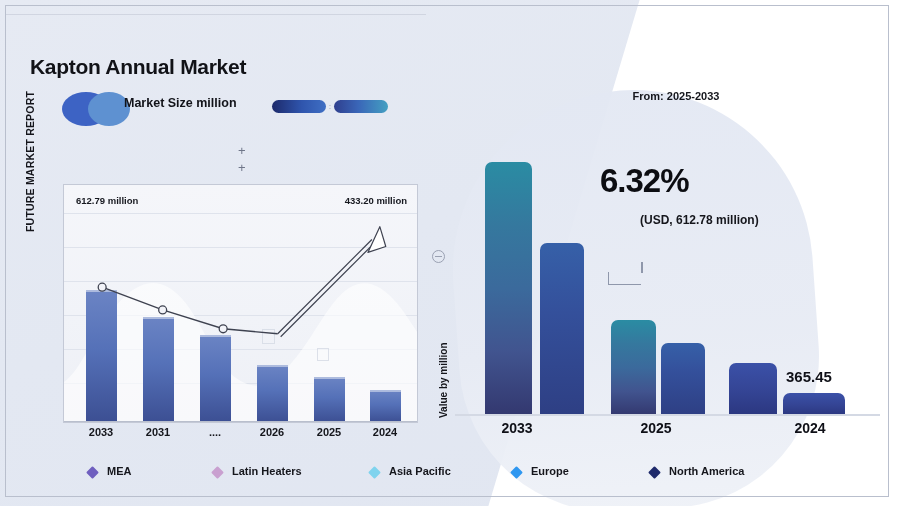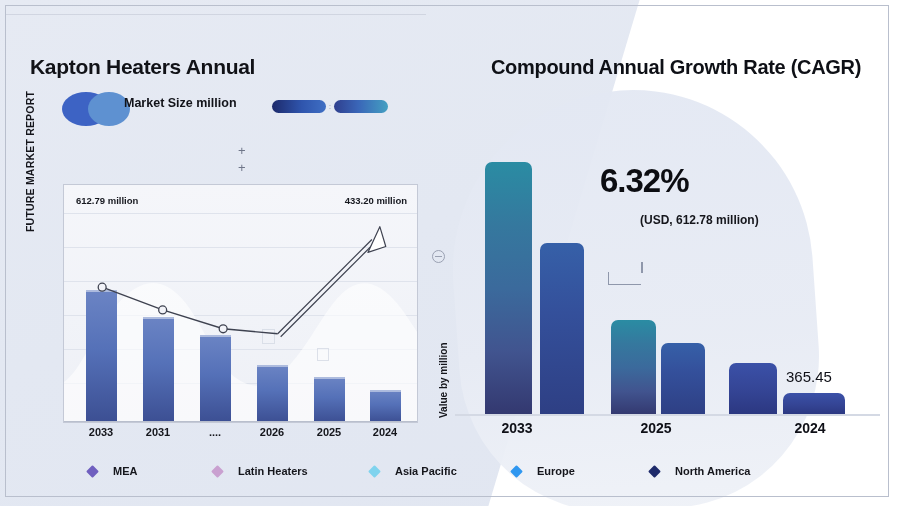--- a/index.html
+++ b/index.html
@@ -106,21 +106,21 @@
     position:absolute;left:432px;top:250px;width:13px;height:13px;border-radius:50%;
     border:1px solid #9aa1b2;box-sizing:border-box;
   }
   .minus-badge i{position:absolute;left:2px;top:5px;width:7px;height:1px;background:#9aa1b2;display:block;}
 
   
   .ghost-ico{position:absolute;border:1px solid #d5d9e3;opacity:.8;}
 
   
   .legend{position:absolute;left:80px;top:465px;width:720px;height:22px;}
-  .leg{position:absolute;display:flex;align-items:center;gap:16px;}
+  .leg{position:absolute;display:flex;align-items:flex-end;gap:10px;}
   .leg .dot{width:9px;height:9px;transform:rotate(45deg);border-radius:1px;}
   .leg .txt{font-size:11px;font-weight:bold;color:#15161c;white-space:nowrap;}
 
   
   .r-title{
     position:absolute;left:466px;top:56px;width:420px;text-align:center;
     font-size:20px;font-weight:bold;color:#0e1016;letter-spacing:-.3px;
   }
   .r-sub{
     position:absolute;left:466px;top:90px;width:420px;text-align:center;
@@ -137,41 +137,41 @@
   .rbar{position:absolute;border-radius:7px 7px 0 0;}
   .rbar-teal{background:linear-gradient(180deg,#2a8ca3 0%,#35789e 25%,#3b6a9c 50%,#41548f 75%,#33386f 100%);}
   .rbar-blue{background:linear-gradient(180deg,#3660a8 0%,#34509b 40%,#2e3f84 100%);}
   .rbar-royal{background:linear-gradient(180deg,#3b51a8 0%,#344494 55%,#2b3780 100%);}
   .r-base{position:absolute;left:455px;top:414px;width:425px;height:1.5px;background:#d4d9e4;}
   .r-xlabels{position:absolute;left:455px;top:420px;width:430px;height:24px;}
   .r-xlabels span{
     position:absolute;font-size:14px;font-weight:bold;color:#0f1017;transform:translateX(-50%);
   }
   .r-value{
-    position:absolute;left:786px;top:368px;font-size:15px;font-weight:normal;color:#0f1017;
+    position:absolute;left:786px;top:368px;font-size:15px;font-weight:bold;color:#0f1017;
   }
   .bracket{
     position:absolute;left:608px;top:272px;width:32px;height:12px;
     border-left:1.5px solid #8f97ab;border-bottom:1.5px solid #8f97ab;
   }
   .bracket i{position:absolute;right:-1.5px;top:-10px;width:1.5px;height:11px;background:#8f97ab;display:block;}
 </style>
 </head>
 <body>
 
 <div id="root">
 
   <div class="bg-left"></div>
   <div class="bg-white-wedge2"></div>
   <div class="bg-white-wedge"></div>
   <div class="bg-oval"></div>
   <div class="frame-border"></div>
   <div class="frame-inner-line"></div>
 
-  <div class="left-title">Kapton Heaters Annual</div>
+  <div class="left-title">Kapton Annual Market</div>
 
   <div class="logo-mark">
     <div class="lobe-a"></div>
     <div class="lobe-b"></div>
   </div>
   <div class="logo-text">Market Size million</div>
 
   <div class="pill-row">
     <div class="pill pill-a"></div>
     <div class="pill-dot">:</div>
@@ -253,21 +253,21 @@
     <div class="leg" style="left:432px;top:0">
       <span class="dot" style="background:#2f97f0"></span>
       <span class="txt">Europe</span>
     </div>
     <div class="leg" style="left:570px;top:0">
       <span class="dot" style="background:#1e2a6b"></span>
       <span class="txt">North America</span>
     </div>
   </div>
 
-  <div class="r-title">Compound Annual Growth Rate (CAGR)</div>
+  <div class="r-sub">From: 2025-2033</div>
   <div class="cagr">6.32%</div>
   <div class="cagr-sub">(USD, 612.78 million)</div>
 
   <div class="bracket">
       <i></i>
     </div>
 
   <div class="rbar rbar-teal" style="left:485px;top:162px;width:47px;height:253px;"></div>
   <div class="rbar rbar-blue" style="left:540px;top:243px;width:44px;height:172px;"></div>
 

